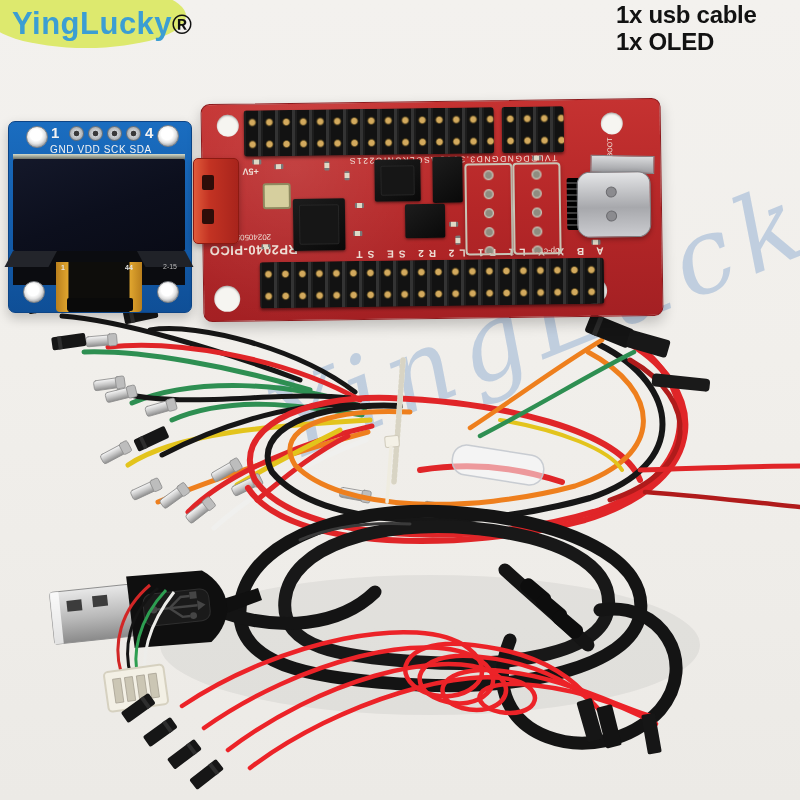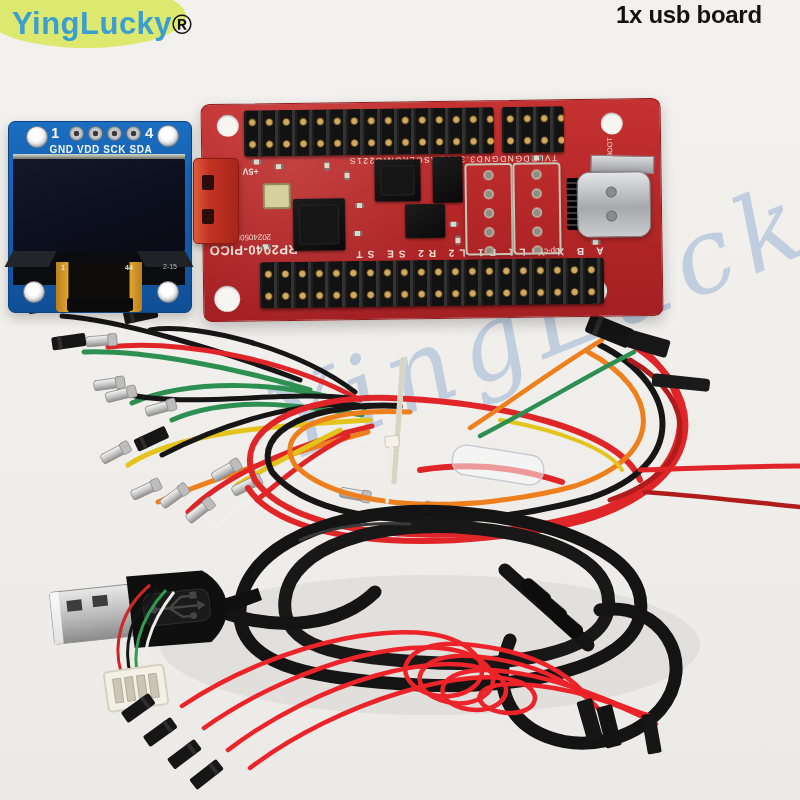--- a/index.html
+++ b/index.html
@@ -31,21 +31,21 @@
     background:linear-gradient(180deg,#1a6dc0 0%,#135ba9 60%,#0f4f97 100%);
     border:1px solid #0c4486;border-radius:7px;box-shadow:0 5px 12px rgba(0,0,0,.22);}
   .screw{width:20px;height:20px;border-radius:50%;
     background:radial-gradient(circle at 45% 40%,#ffffff 35%,#e3e3e3 55%,#9fa3a8 75%,#cfcfcf 85%);
     border:1px solid #7e8287;z-index:5;}
   .oled-pin{width:13px;height:13px;border-radius:50%;
     background:radial-gradient(circle,#3a3a3a 28%,#cfd3d6 34%,#9a9ea2 85%);
     border:1px solid #6d7175;}
   .oled-pin-num{color:#f2f2f2;font-size:15px;font-weight:700;}
   .oled-pin-labels{left:36px;top:22px;width:112px;text-align:center;color:#f4f4f4;
-    font-size:10px;font-weight:700;letter-spacing:.6px;white-space:nowrap;}
+    font-size:10px;font-weight:400;letter-spacing:.6px;white-space:nowrap;}
   .oled-glare{left:4px;top:32px;width:172px;height:5px;
     background:linear-gradient(180deg,#d4dbcb,#6d7268);}
   .oled-screen{left:4px;top:37px;width:172px;height:92px;
     background:linear-gradient(160deg,#14182a 0%,#0c0f1d 55%,#090b16 100%);
     border-radius:2px;}
   .oled-band{left:4px;top:129px;width:172px;height:34px;background:#0b0c10;}
   .oled-band-cut-l{left:4px;top:129px;width:44px;height:16px;background:#23252b;
     transform:skewX(-28deg);transform-origin:left top;}
   .oled-band-cut-r{left:128px;top:129px;width:48px;height:16px;background:#202228;
     transform:skewX(28deg);transform-origin:right top;}
@@ -104,21 +104,22 @@
 <div class="scene">
 
   <div class="abs watermark">YingLucky</div>
 
   <div class="abs logo-ellipse"></div>
   <div class="abs logo-text">
     <span>YingLucky</span><span class="reg">®</span>
   </div>
 
   <div class="abs parts-list">
-    <div>1x usb board</div>
+    <div>1x usb cable</div>
+    <div>1x OLED</div>
   </div>
 
   <svg class="abs wires" width="800" height="800" viewBox="0 0 800 800">
     <defs>
       <linearGradient id="silver" x1="0" y1="0" x2="0" y2="1">
         <stop offset="0" stop-color="#f6f6f6"></stop>
           <stop offset=".5" stop-color="#c8c8c8"></stop>
         <stop offset="1" stop-color="#8e8e8e"></stop>
       </linearGradient>
       <linearGradient id="metal" x1="0" y1="0" x2="0" y2="1">

